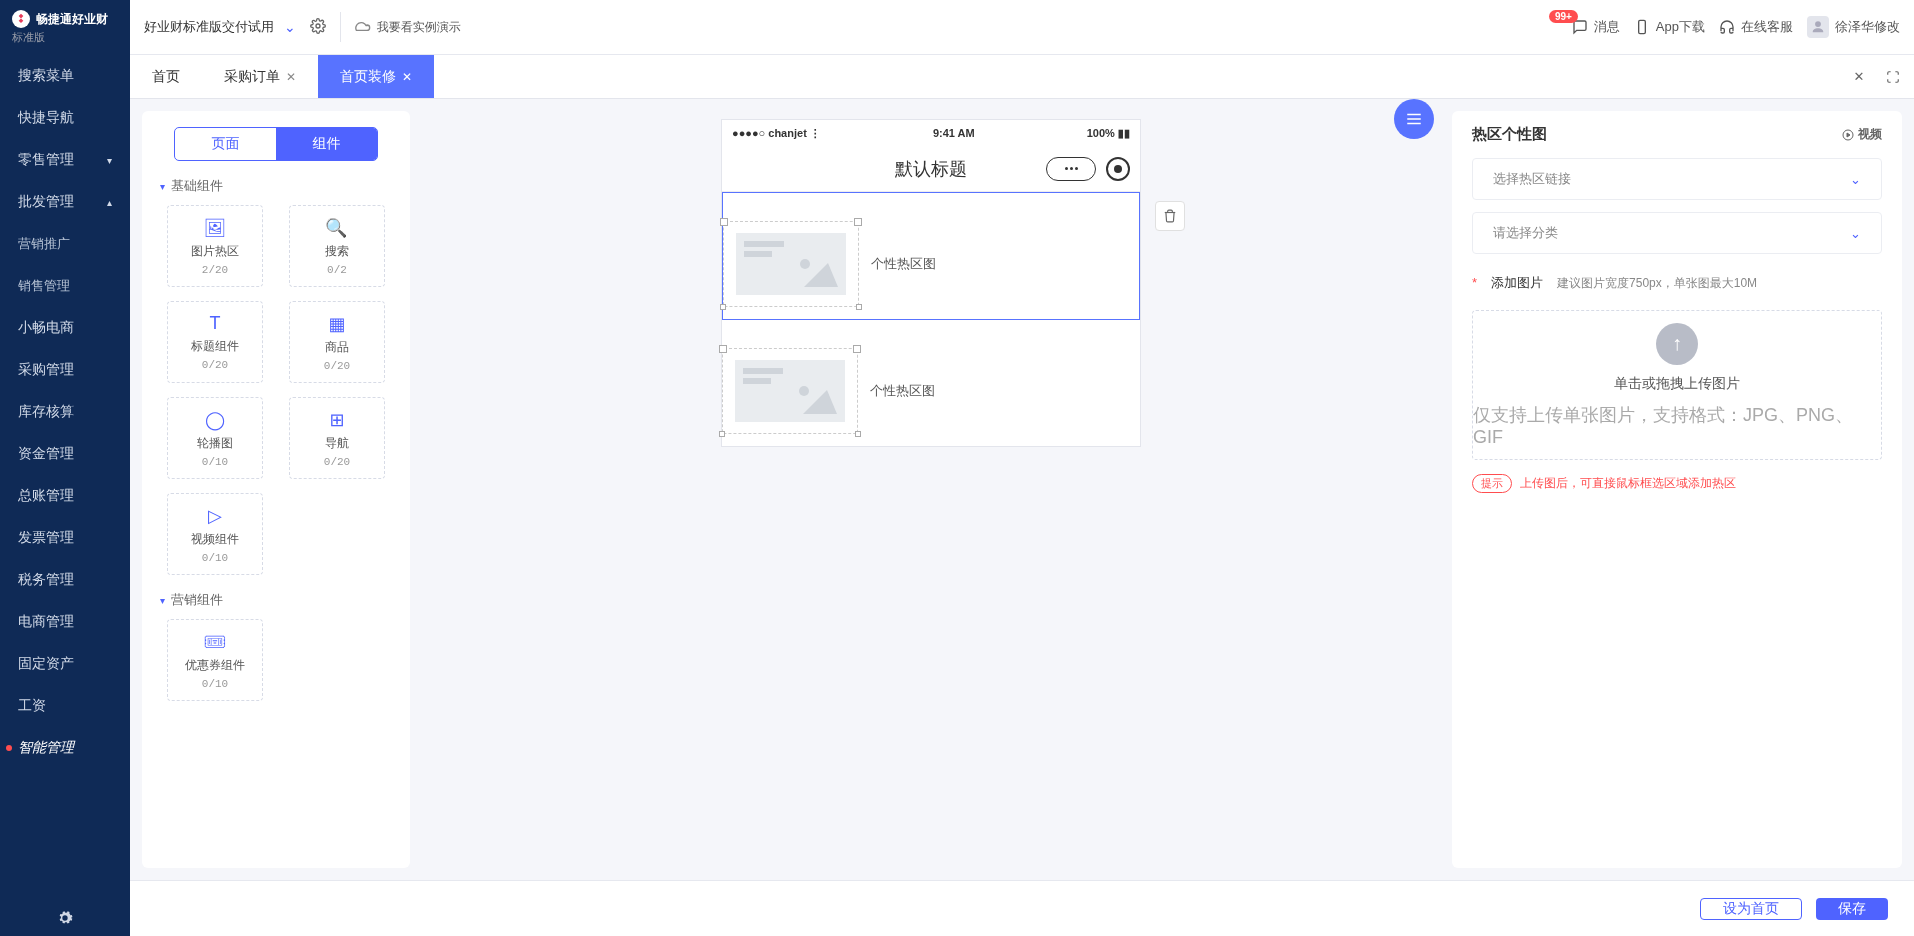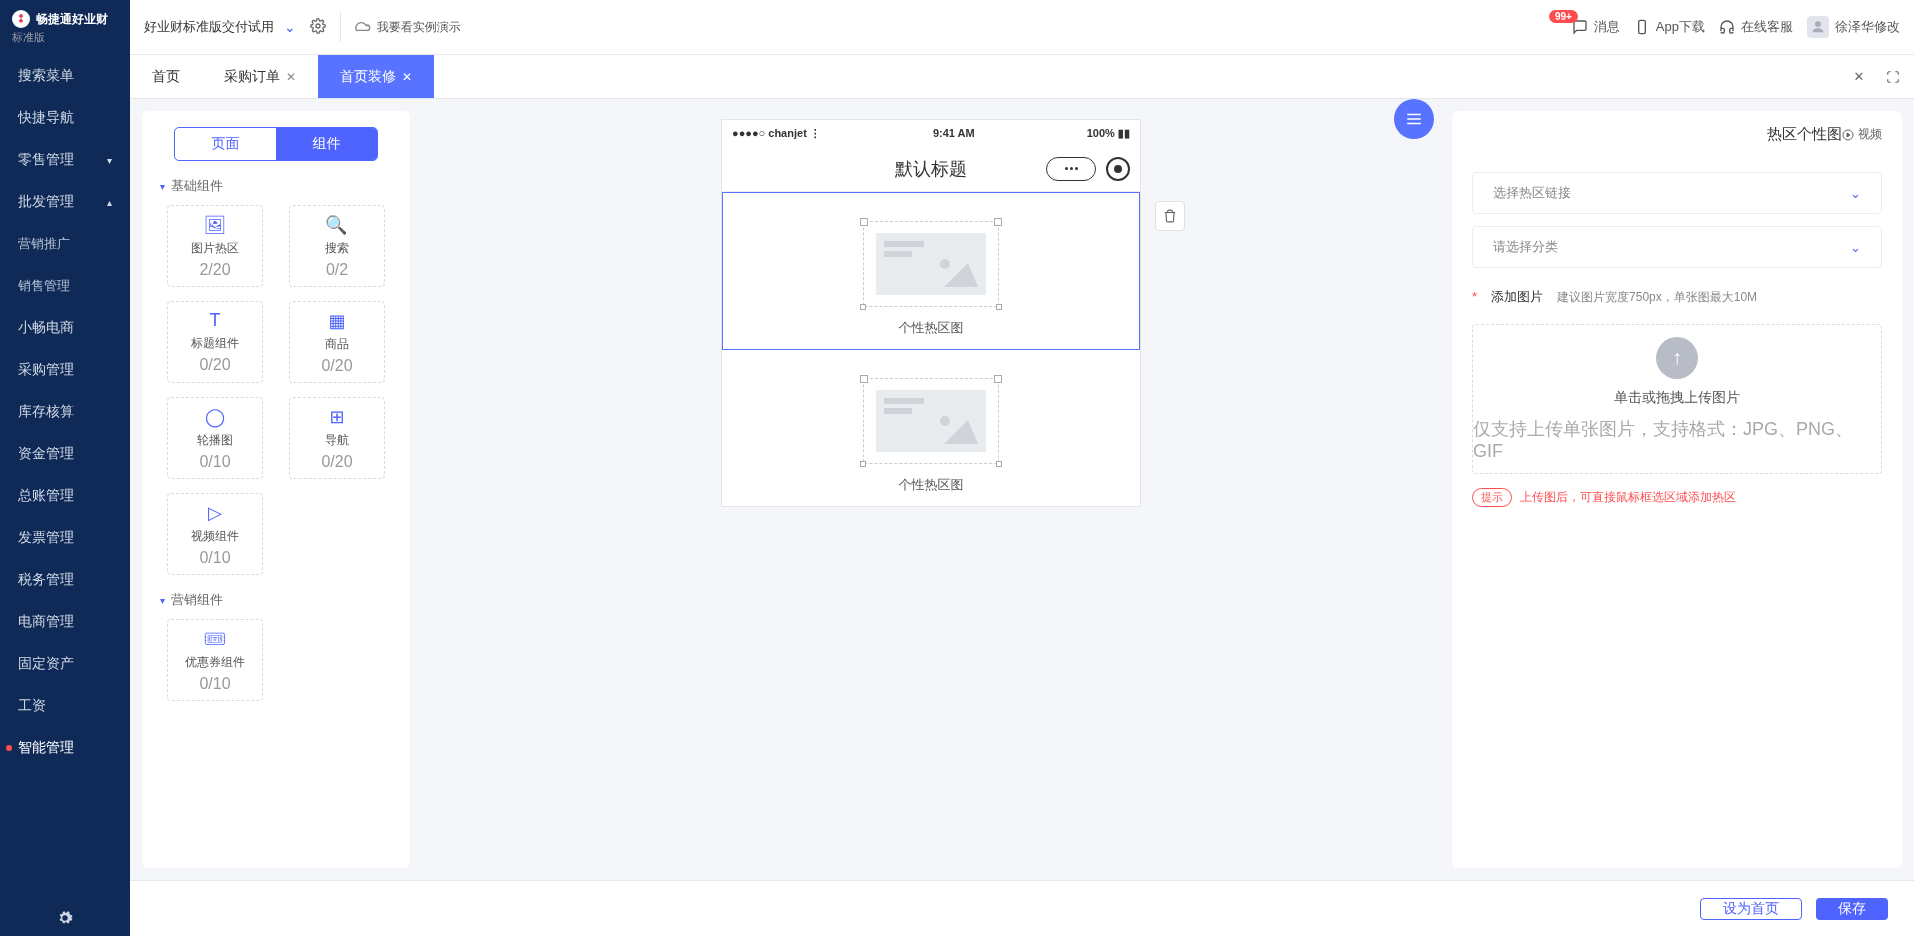--- a/index.html
+++ b/index.html
@@ -10,21 +10,21 @@
     .logo { display: flex; align-items: center; padding: 10px 12px 2px; gap: 6px; }
     .logo-mark { width: 18px; height: 18px; border-radius: 50%; background: #fff; display: flex; align-items: center; justify-content: center; }
     .logo-mark svg { width: 14px; height: 14px; }
     .logo-text { font-size: 12px; color: #fff; font-weight: 600; }
     .edition-label { font-size: 11px; color: #999da9; padding: 0 12px 10px; }
     .nav { flex: 1; overflow: auto; }
     .nav-item { padding: 12px 18px; font-size: 14px; color: #d2dae8; cursor: pointer; display: flex; align-items: center; justify-content: space-between; }
     .nav-item.sub { padding-left: 18px; font-size: 13px; color: #b8c4d6; }
     .nav-item.hot { color: #fff; }
     .nav-item.hot::before { content:""; width:6px; height:6px; border-radius:50%; background:#ff4d4f; position:absolute; margin-left:-12px; }
-    .nav-item.hot { position: relative; }
+    .nav-item.hot { position: relative; font-style: italic; }
     .chev { font-size: 10px; }
     .sidebar-footer { padding: 10px; display: flex; justify-content: center; }
     .gear-ico { width: 16px; height: 16px; }
 
     
     .main-col { flex: 1; display: flex; flex-direction: column; }
     .topbar { height: 55px; background: #fff; border-bottom: 1px solid #e6e8ef; display: flex; align-items: center; padding: 0 14px; gap: 14px; }
     .product-sel { display: flex; align-items: center; gap: 10px; justify-content: space-between; }
     .prod-chev { color: #4f63ff; font-size: 14px; }
     .gear-btn { color: #666; }
@@ -52,55 +52,55 @@
     .palette { width: 268px; background: #fff; margin: 12px 0 12px 12px; border-radius: 6px; padding: 16px 18px; overflow: auto; }
     .seg { display: flex; border: 1px solid #4f63ff; border-radius: 5px; overflow: hidden; height: 34px; margin: 0 14px 16px; }
     .seg-btn { flex:1; display:flex; align-items:center; justify-content:center; font-size: 14px; cursor:pointer; color:#4f63ff; }
     .seg-btn.active { background:#4f63ff; color:#fff; }
     .grp-head { color:#666; font-size:13px; display:flex; align-items:center; gap:6px; margin: 8px 0 10px; }
     .grp-head .tri { color:#4f63ff; font-size:10px; }
     .comp-grid { display:grid; grid-template-columns: repeat(2, 96px); gap: 14px 26px; justify-content:center; }
     .comp-card { height: 82px; border:1px dashed #d7dbe6; border-radius:4px; display:flex; flex-direction:column; align-items:center; justify-content:center; gap:4px; cursor:grab; }
     .comp-icon { color:#4f63ff; font-size:18px; }
     .comp-name { font-size:12px; color:#555; }
-    .comp-count { font-size:16px; color:#999; }
+    .comp-count { font-size:11px; color:#999;font-family:Liberation Mono, monospace; }
 
     
     .canvas-wrap { flex:1; display:flex; align-items:flex-start; justify-content:center; padding: 20px 10px; position:relative; }
     .phone { width: 420px; background:#fff; border: 1px solid #e3e5ec; position:relative; }
     .phone-status { height: 26px; display:flex; align-items:center; justify-content:space-between; padding: 0 10px; font-size:11px; font-weight:600; }
     .phone-title-row { height: 46px; display:flex; align-items:center; justify-content:center; position:relative; border-bottom:1px solid #eee; font-size:18px; }
     .phone-title-actions { position:absolute; right:10px; display:flex; align-items:center; gap:10px; }
     .dot3 { width: 50px; height: 24px; border:1px solid #333; border-radius: 12px; display:flex; align-items:center; justify-content:center; gap:2px; }
     .dot3 span { width:3px; height:3px; background:#333; border-radius:50%; }
     .target { width:24px; height:24px; border:2px solid #333; border-radius:50%; display:flex; align-items:center; justify-content:center; }
     .target span { width:8px; height:8px; background:#333; border-radius:50%; }
 
-    .slot { padding: 28px 0 12px; display:flex; flex-direction:column; align-items:center; gap:12px; position:relative; }
+    .slot { padding: 28px 0 12px; display:flex; flex-direction:row; align-items:center; gap:12px; position:relative; }
     .slot.selected { border: 1.5px solid #5873ff; }
     .img-ph { width:136px; height:86px; border:1px dashed #ccc; border-radius:2px; display:flex; align-items:center; justify-content:center; position:relative; }
     .img-ph::before, .img-ph::after, .img-ph .c1, .img-ph .c2 { content:""; position:absolute; width:6px; height:6px; background:#fff; border:1px solid #aaa; }
     .img-ph::before { top:-4px; left:-4px; }
     .img-ph::after { top:-4px; right:-4px; }
     .img-ph .c1 { bottom:-4px; left:-4px; }
     .img-ph .c2 { bottom:-4px; right:-4px; }
     .img-inner { width:110px; height:62px; background:#e9ecef; position:relative; }
     .img-inner::before { content:""; position:absolute; left:8px; top:8px; width:40px; height:6px; background:#cfd4da; }
     .img-inner::after { content:""; position:absolute; left:8px; top:18px; width:28px; height:6px; background:#cfd4da; }
     .img-mtn { position:absolute; right:8px; bottom:8px; width:0; height:0; border-left:24px solid transparent; border-right:10px solid transparent; border-bottom:24px solid #cfd4da; }
     .img-sun { position:absolute; right:36px; bottom:26px; width:10px; height:10px; background:#cfd4da; border-radius:50%; }
 
     .slot-label { font-size: 13px; color:#555; }
     .del-btn { position:absolute; right:-46px; top:8px; width:30px; height:30px; border:1px solid #e0e0e0; border-radius:4px; background:#fff; display:flex; align-items:center; justify-content:center; color:#666; cursor:pointer; }
 
     .float-menu { position:absolute; right: 18px; top: 0; width:40px; height:40px; border-radius:50%; background:#5873ff; display:flex; align-items:center; justify-content:center; color:#fff; cursor:pointer; }
 
     
     .props { width: 450px; background:#fff; margin: 12px 12px 12px 0; border-radius:6px; padding: 14px 20px 14px; display:flex; flex-direction:column; overflow:auto; }
-    .props-head { display:flex; align-items:center; justify-content:flex-end; font-size:15px; margin-bottom: 28px; }
+    .props-head { display:flex; align-items:center; justify-content:space-between; font-size:15px; margin-bottom: 14px; font-weight: bold; }
     .video-link { font-size:12px; color:#666; display:flex; align-items:center; gap:4px; cursor:pointer; }
     .select-row { height:42px; border:1px solid #ebedf2; border-radius:4px; display:flex; align-items:center; justify-content:space-between; padding:0 20px; color:#888; margin-bottom:12px; cursor:pointer; font-size:13px; }
     .sel-chev { color:#4f63ff; }
     .add-row { display:flex; align-items:baseline; gap:14px; font-size:13px; margin: 8px 0; }
     .req { color:#ff4d4f; }
     .add-hint { color:#888; font-size:12px; }
     .upload-box { height:150px; border:1px dashed #d7dbe6; border-radius:4px; display:flex; flex-direction:column; align-items:center; justify-content:center; gap:10px; margin: 10px 0; cursor:pointer; }
     .up-circ { width:42px; height:42px; background:#b8bcc7; border-radius:50%; display:flex; align-items:center; justify-content:center; color:#fff; font-size:20px; }
     .up-t1 { font-size:14px; color:#555; }
     .up-t2 { font-size:18px; color:#aaa; }

